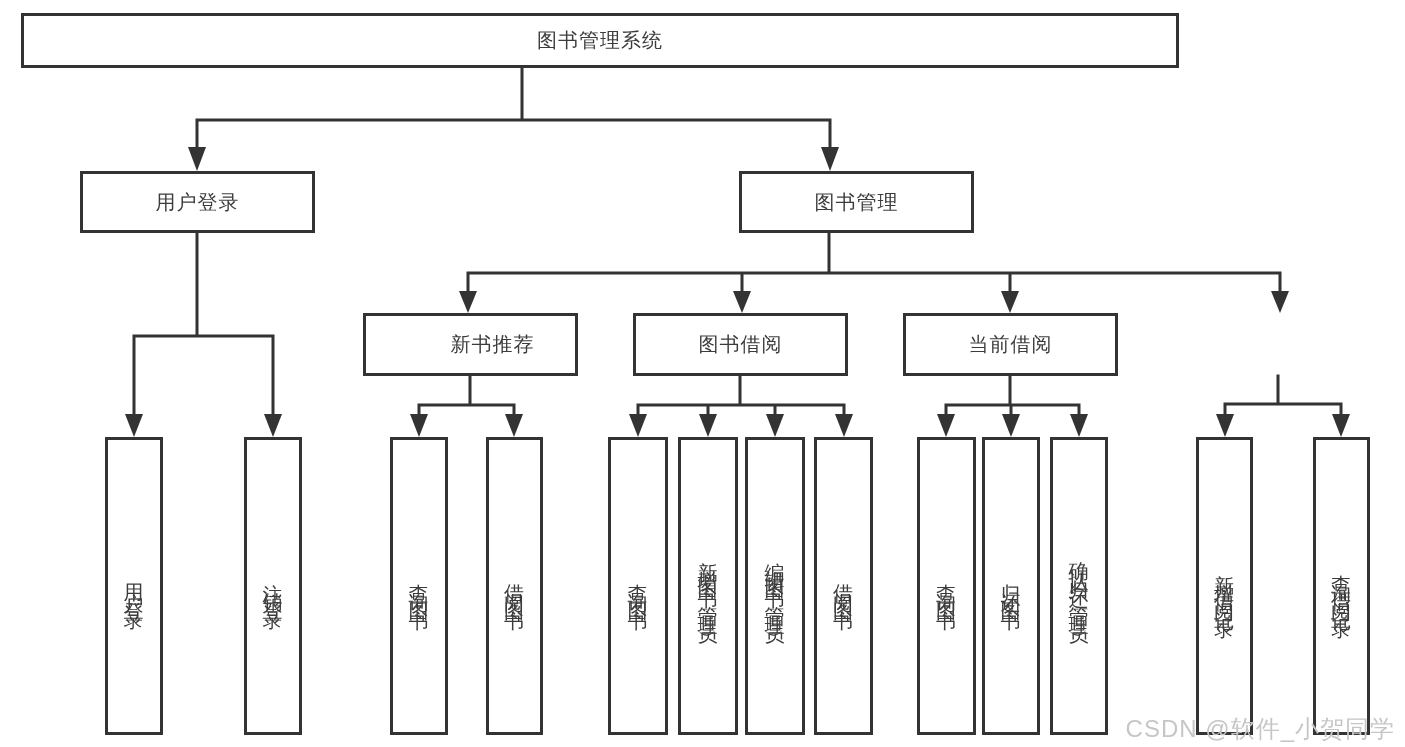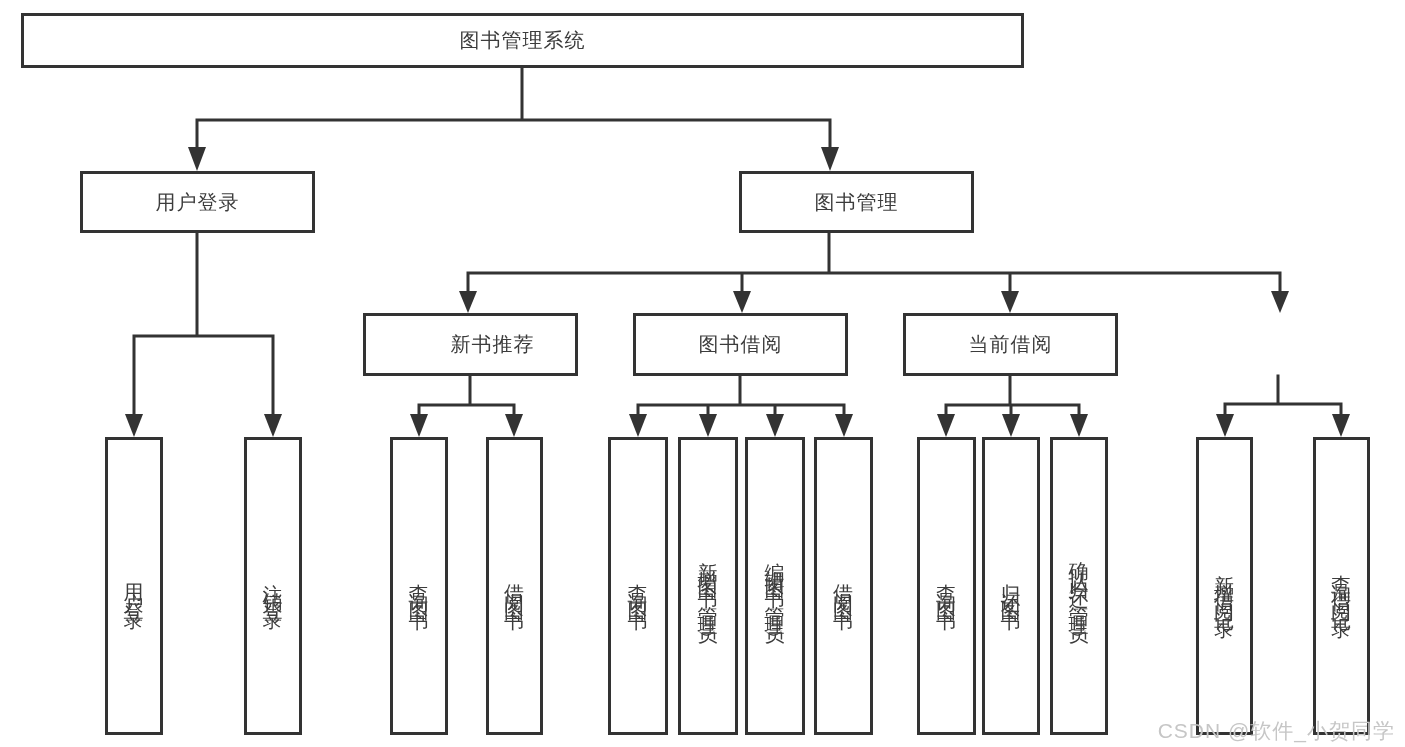--- a/index.html
+++ b/index.html
@@ -58,21 +58,21 @@
     font-size: 20px;
     letter-spacing: 9px;
     line-height: 1;
     text-align: center;
   }
   .watermark {
     position: absolute;
     right: 10px;
     bottom: 2px;
     z-index: 5;
-    font-size: 21px;
+    font-size: 24px;
     color: var(--wm, #c6c6c6);
     letter-spacing: 1px;
     white-space: nowrap;
     margin-left: 48px;
   }
 </style>
 </head>
 <body>
 
 <div class="canvas" style="--line: #333333; --border: #333333; --text: #3c3c3c; --wm: #c6c6c6; --bg: #ffffff;">
@@ -106,21 +106,21 @@
     <path d="M1010,376 V405 M946,405 H1079 M946,405 V415 M1011,405 V415 M1079,405 V415"></path>
     <polygon points="937,414 955,414 946,437"></polygon>
     <polygon points="1002,414 1020,414 1011,437"></polygon>
     <polygon points="1070,414 1088,414 1079,437"></polygon>
 
     <path d="M1278,376 V404 M1225,404 H1341 M1225,404 V415 M1341,404 V415"></path>
     <polygon points="1216,414 1234,414 1225,437"></polygon>
     <polygon points="1332,414 1350,414 1341,437"></polygon>
   </svg>
 
-  <div class="node root h" style="left:21px; top:13px; width:1003px; height:55px;">图书管理系统</div>
+  <div class="node root h" style="left:21px; top:13px; width:1158px; height:55px;">图书管理系统</div>
 
   <div class="node h" style="left:80px; top:171px; width:235px; height:62px;">用户登录</div>
   <div class="node h" style="left:712px; top:171px; width:235px; height:62px;margin-left:27px;">图书管理</div>
 
   <div class="node h" style="left:363px; top:313px; width:215px; height:63px;padding-left:44px;">新书推荐</div>
   <div class="node h" style="left:633px; top:313px; width:215px; height:63px;">图书借阅</div>
   <div class="node h" style="left:903px; top:313px; width:215px; height:63px;">当前借阅</div>
 
   <div class="node leaf" style="left:105px; top:437px; width:58px; height:298px;">用户登录</div>
   <div class="node leaf" style="left:244px; top:437px; width:58px; height:298px;">注销登录</div>

